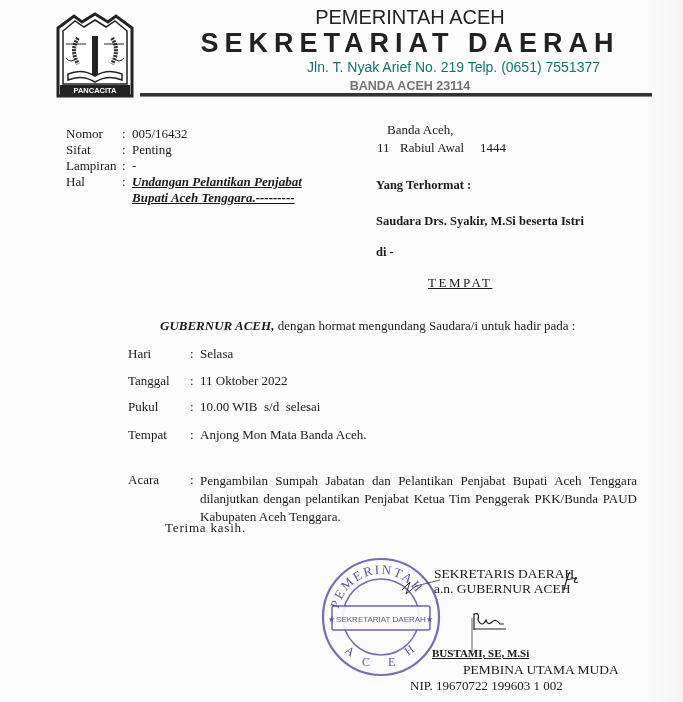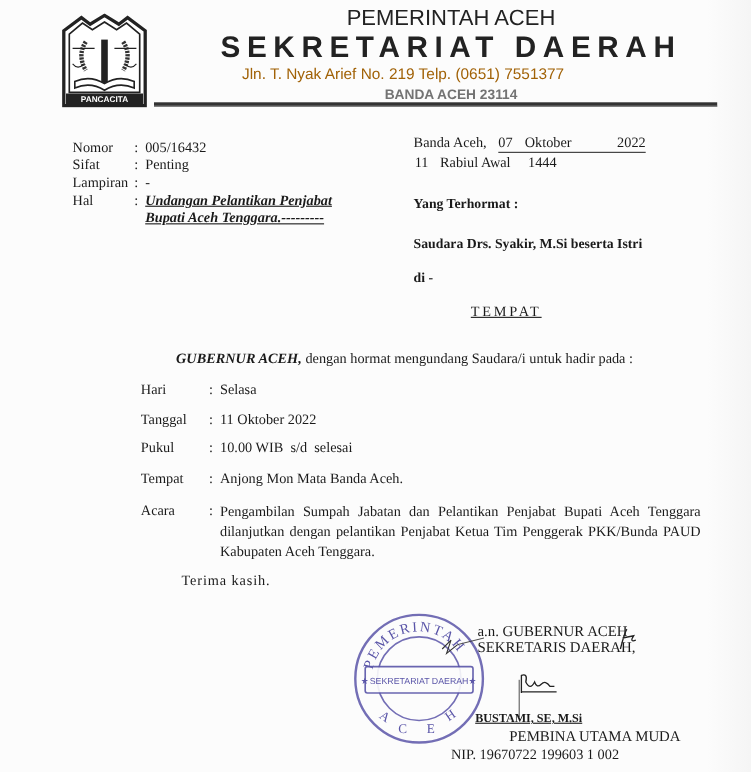--- a/index.html
+++ b/index.html
@@ -5,35 +5,35 @@
     * { margin: 0; padding: 0; box-sizing: border-box; }
     html, body { width: 683px; height: 702px; overflow: hidden; background: #fdfdfd; }
     body { position: relative; font-family: "Liberation Serif", "DejaVu Serif", serif; color: #1a1a1a; }
     .page { position: absolute; left: 0; top: 0; width: 683px; height: 702px; background: #fcfcfc; }
     .right-shade { position: absolute; right: 0; top: 0; width: 40px; height: 702px; background: linear-gradient(to right, rgba(252,252,252,0), rgba(240,240,240,0.6)); }
 
     
     .logo { position: absolute; left: 56px; top: 12px; width: 78px; height: 86px; }
     .kop-line1 { position: absolute; left: 220px; top: 6px; width: 380px; text-align: center; font-family: "Liberation Sans", sans-serif; font-size: 20px; color: #222; }
     .kop-line2 { position: absolute; left: 200px; top: 28px; width: 420px; text-align: center; font-family: "Liberation Sans", sans-serif; font-weight: bold; font-size: 27px; letter-spacing: 6px; color: #222; }
-    .kop-line3 { position: absolute; left: 220px; top: 59px; width: 380px; text-align: left; font-family: "Liberation Sans", sans-serif; font-size: 14px; color: #a16207; }
+    .kop-line3 { position: absolute; left: 220px; top: 59px; width: 380px; text-align: right; font-family: "Liberation Sans", sans-serif; font-size: 14px; color: #0f766e; }
     .kop-line4 { position: absolute; left: 220px; top: 79px; width: 380px; text-align: center; font-family: "Liberation Sans", sans-serif; font-weight: bold; font-size: 12.5px; color: #737373; }
     .kop-rule { position: absolute; left: 140px; top: 93px; width: 512px; height: 4px; background: #333; border-bottom: 1px solid #888; }
 
     
     .meta { position: absolute; left: 66px; top: 126px; font-size: 13px; line-height: 16px; }
     .meta-row { display: flex; height: 16px; }
     .meta-label { width: 56px; }
     .meta-colon { width: 10px; }
     .meta-val { }
     .hal-val { font-style: italic; font-weight: bold; text-decoration: underline; line-height: 16px; }
 
     
     .date-block { position: absolute; left: 376px; top: 122px; font-size: 13px; }
-    .date-row1 { display: flex; height: 17px; }
+    .date-row1 { display: flex; height: 17px; margin-left: 11px; }
     .date-place { width: 77px; }
     .date-greg { display: flex; width: 134px; border-bottom: 1px solid #333; }
     .date-greg span:nth-child(1) { width: 24px; }
     .date-greg span:nth-child(2) { width: 70px; }
     .date-greg span:nth-child(3) { width: 40px; text-align: right; }
     .date-row2 { display: flex; height: 16px; padding-top: 1px; }
     .date-row2 span:nth-child(1) { width: 24px; padding-left: 1px; }
     .date-row2 span:nth-child(2) { width: 80px; }
     .date-row2 span:nth-child(3) { width: 30px; }
 
@@ -113,25 +113,20 @@
       <span class="meta-val hal-val">
         <span>Undangan Pelantikan Penjabat</span><br>
         <span>Bupati Aceh Tenggara.---------</span>
       </span>
     </div>
   </div>
 
   <div class="date-block">
     <div class="date-row1">
       <span class="date-place">Banda Aceh,</span>
-      <span class="date-greg">
-        <span>07</span>
-        <span>Oktober</span>
-        <span>2022</span>
-      </span>
     </div>
     <div class="date-row2">
       <span>11</span>
       <span>Rabiul Awal</span>
       <span>1444</span>
     </div>
   </div>
 
   <div class="addressee addr-1">Yang Terhormat  :</div>
   <div class="addressee addr-2">Saudara Drs. Syakir, M.Si beserta Istri</div>
@@ -154,21 +149,21 @@
     <div class="d-row" style="top:399px">
       <span class="d-label">Pukul</span>
       <span class="d-colon">:</span>
       <span style="white-space:pre">10.00 WIB  s/d  selesai</span>
     </div>
     <div class="d-row" style="top:427px">
       <span class="d-label">Tempat</span>
       <span class="d-colon">:</span>
       <span>Anjong Mon Mata Banda Aceh.</span>
     </div>
-    <div class="d-row" style="top:456px">
+    <div class="d-row" style="top:472px">
       <span class="d-label">Acara</span>
       <span class="d-colon">:</span>
       <span class="acara-text">Pengambilan Sumpah Jabatan dan Pelantikan Penjabat Bupati Aceh Tenggara dilanjutkan dengan pelantikan Penjabat Ketua Tim Penggerak PKK/Bunda PAUD Kabupaten Aceh Tenggara.</span>
     </div>
   </div>
 
   <div class="closing">Terima kasih.</div>
 
   <svg class="stamp" viewBox="0 0 122 122">
     <defs>
@@ -182,22 +177,22 @@
     <text x="61" y="66" font-family="Liberation Sans, sans-serif" font-size="8" fill="#5a55a8" text-anchor="middle">SEKRETARIAT DAERAH</text>
     <text x="8" y="66" font-size="8" fill="#5a55a8">★</text>
     <text x="106" y="66" font-size="8" fill="#5a55a8">★</text>
     <text x="24" y="96" font-family="Liberation Serif, serif" font-size="12" fill="#5a55a8" transform="rotate(35 24 96)">A</text>
     <text x="42" y="110" font-family="Liberation Serif, serif" font-size="12" fill="#5a55a8">C</text>
     <text x="68" y="110" font-family="Liberation Serif, serif" font-size="12" fill="#5a55a8">E</text>
     <text x="88" y="100" font-family="Liberation Serif, serif" font-size="12" fill="#5a55a8" transform="rotate(-35 88 100)">H</text>
   </svg>
 
   <div class="sig-block">
+    <div>SEKRETARIS DAERAH,</div>
     <div>a.n. GUBERNUR ACEH</div>
-    <div>SEKRETARIS DAERAH,</div>
   </div>
 
   <svg class="signature" viewBox="0 0 40 22">
     <path d="M4 20 L4 4 Q10 2 8 10 Q12 18 16 10 Q18 16 22 12 Q26 8 30 14 L34 14" fill="none" stroke="#222" stroke-width="1.2"></path>
     <line x1="4" y1="19" x2="36" y2="19" stroke="#222" stroke-width="1"></line>
   </svg>
   <svg class="paraf" viewBox="0 0 22 22">
     <path d="M4 20 Q8 4 10 2 M6 10 L16 8 Q12 14 18 12" fill="none" stroke="#222" stroke-width="1.2"></path>
   </svg>
   <svg style="position:absolute;left:396px;top:578px;width:90px;height:80px" viewBox="0 0 90 80">

